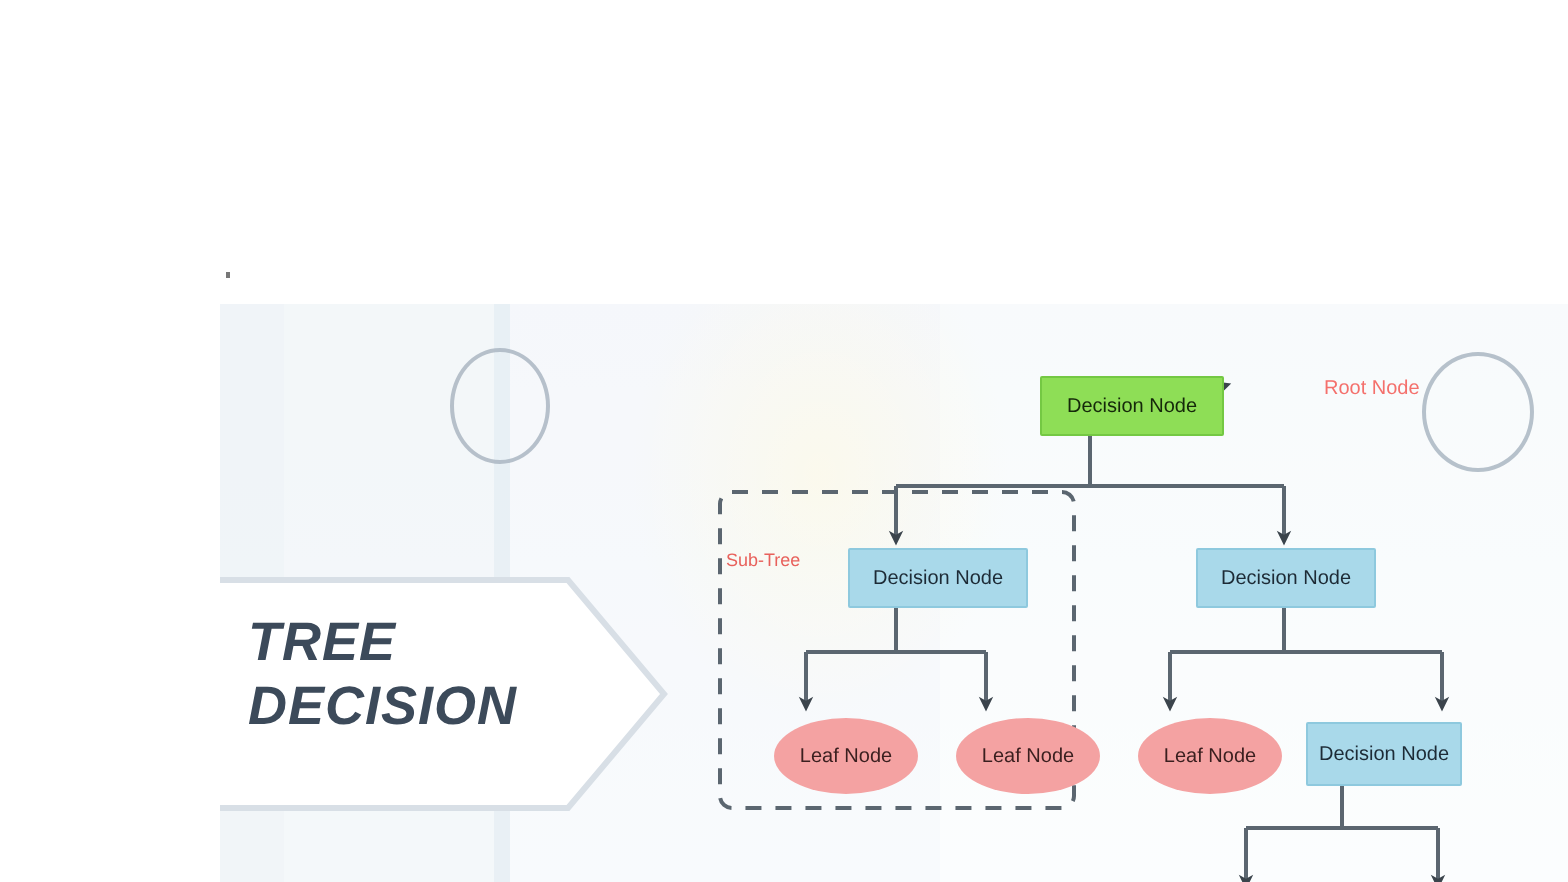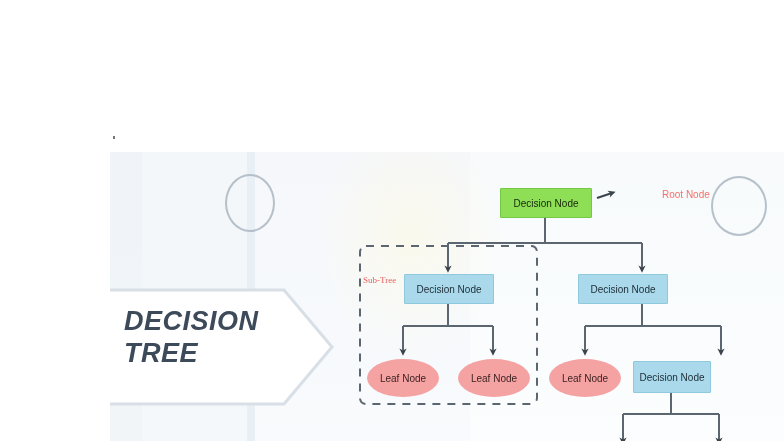--- a/index.html
+++ b/index.html
@@ -39,29 +39,29 @@
   #banner-text{position:absolute;left:28px;top:20px;width:180px;
                font-style:italic;font-weight:bold;font-size:27px;line-height:1.18;
                color:#3c4a5a;letter-spacing:.5px;}
 
   
   #tree{position:absolute;left:0;top:0;right:0;bottom:0;}
   #tree svg{position:absolute;left:0;top:0;}
 
   
   .node{position:absolute;display:flex;align-items:center;justify-content:center;
-        font-size:10px;color:#1d2b36;text-align:center;white-space:nowrap;}
+        font-size:10px;color:#1d2b36;text-align:center;white-space:nowrap;margin-left:20px;}
   .node.box{border-radius:1px;}
   .node.root{background:#8ede56;border:1px solid #74c843;color:#15280a;}
   .node.dec{background:#a9d9ea;border:1px solid #8ec9de;}
   .node.leaf{background:#f4a2a2;border-radius:50%;color:#3a1f1f;justify-content:center;}
 
   .annot{position:absolute;font-size:10px;white-space:nowrap;}
   #root-note{color:#f4706c;left:617px;top:195px;}
-  #subtree-note{color:#e8615c;left:361px;top:272px;font-size:9px;font-family:Liberation Serif, serif;}
+  #subtree-note{color:#e8615c;left:361px;top:272px;font-size:9px;}
 </style>
 </head>
 <body>
 
 <div id="page">
 
   <div class="dot"></div>
 
   <div id="panel">
 
@@ -73,22 +73,22 @@
     <div class="glow"></div>
 
     <div class="deco-circle" id="circle-left"></div>
     <div class="deco-circle" id="circle-right"></div>
 
     <div id="banner">
       <svg width="240" height="122" viewBox="0 0 240 122">
         <path d="M0,4 L188,4 L236,61 L188,118 L0,118 Z" fill="#ffffff" stroke="#d8dfe6" stroke-width="3"></path>
       </svg>
       <div id="banner-text">
+        <div>TREE</div>
         <div>DECISION</div>
-        <div>TREE</div>
       </div>
     </div>
 
     <div id="tree">
 
       <svg width="674" height="289" viewBox="0 0 674 289">
         <defs>
           <marker id="ah" markerWidth="9" markerHeight="9" refX="4.2" refY="4.2" orient="auto" markerUnits="userSpaceOnUse">
             <path d="M0.6,0.6 L8,4.2 L0.6,7.8 L2.6,4.2 Z" fill="#3b444c"></path>
           </marker>

